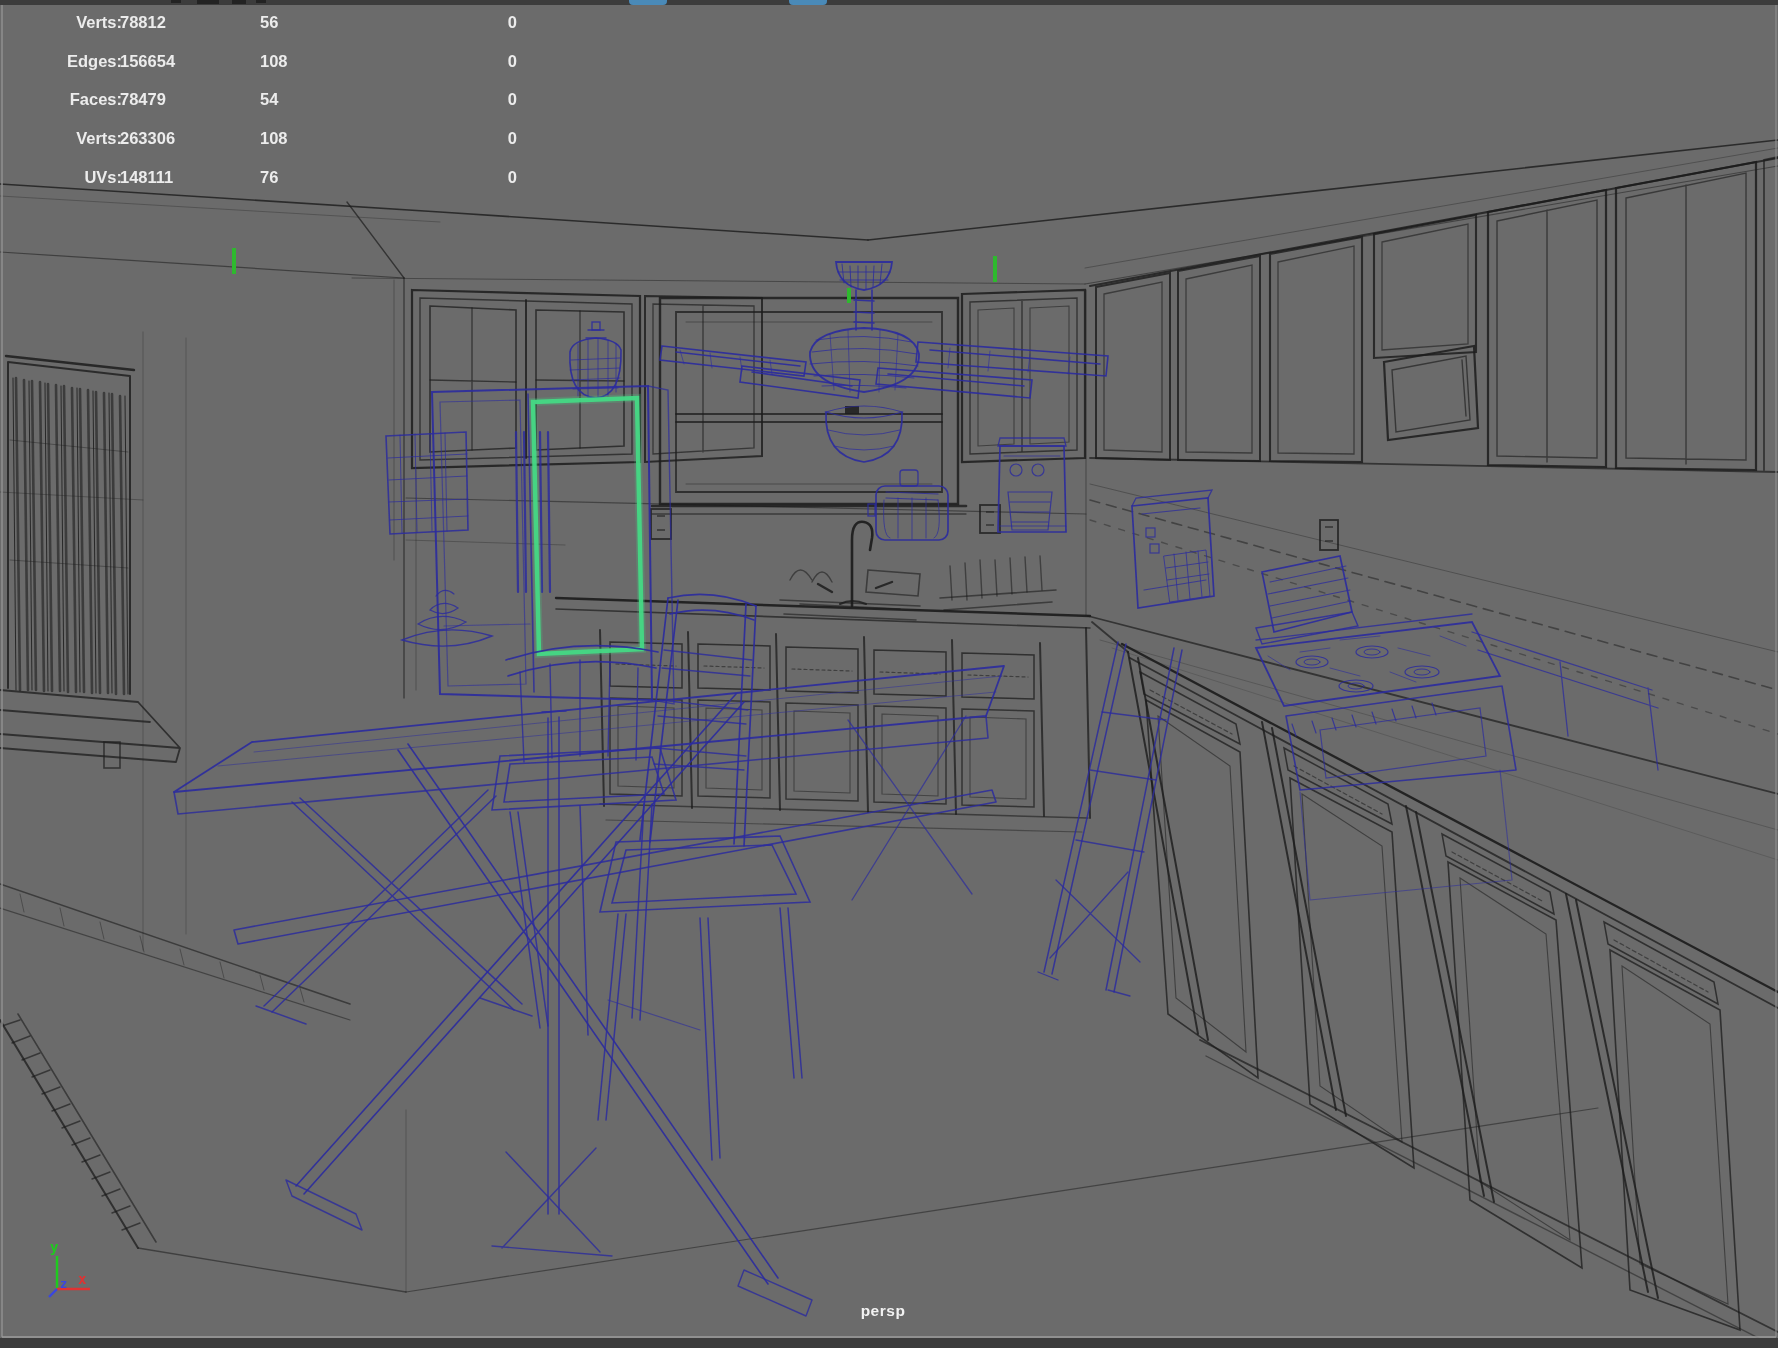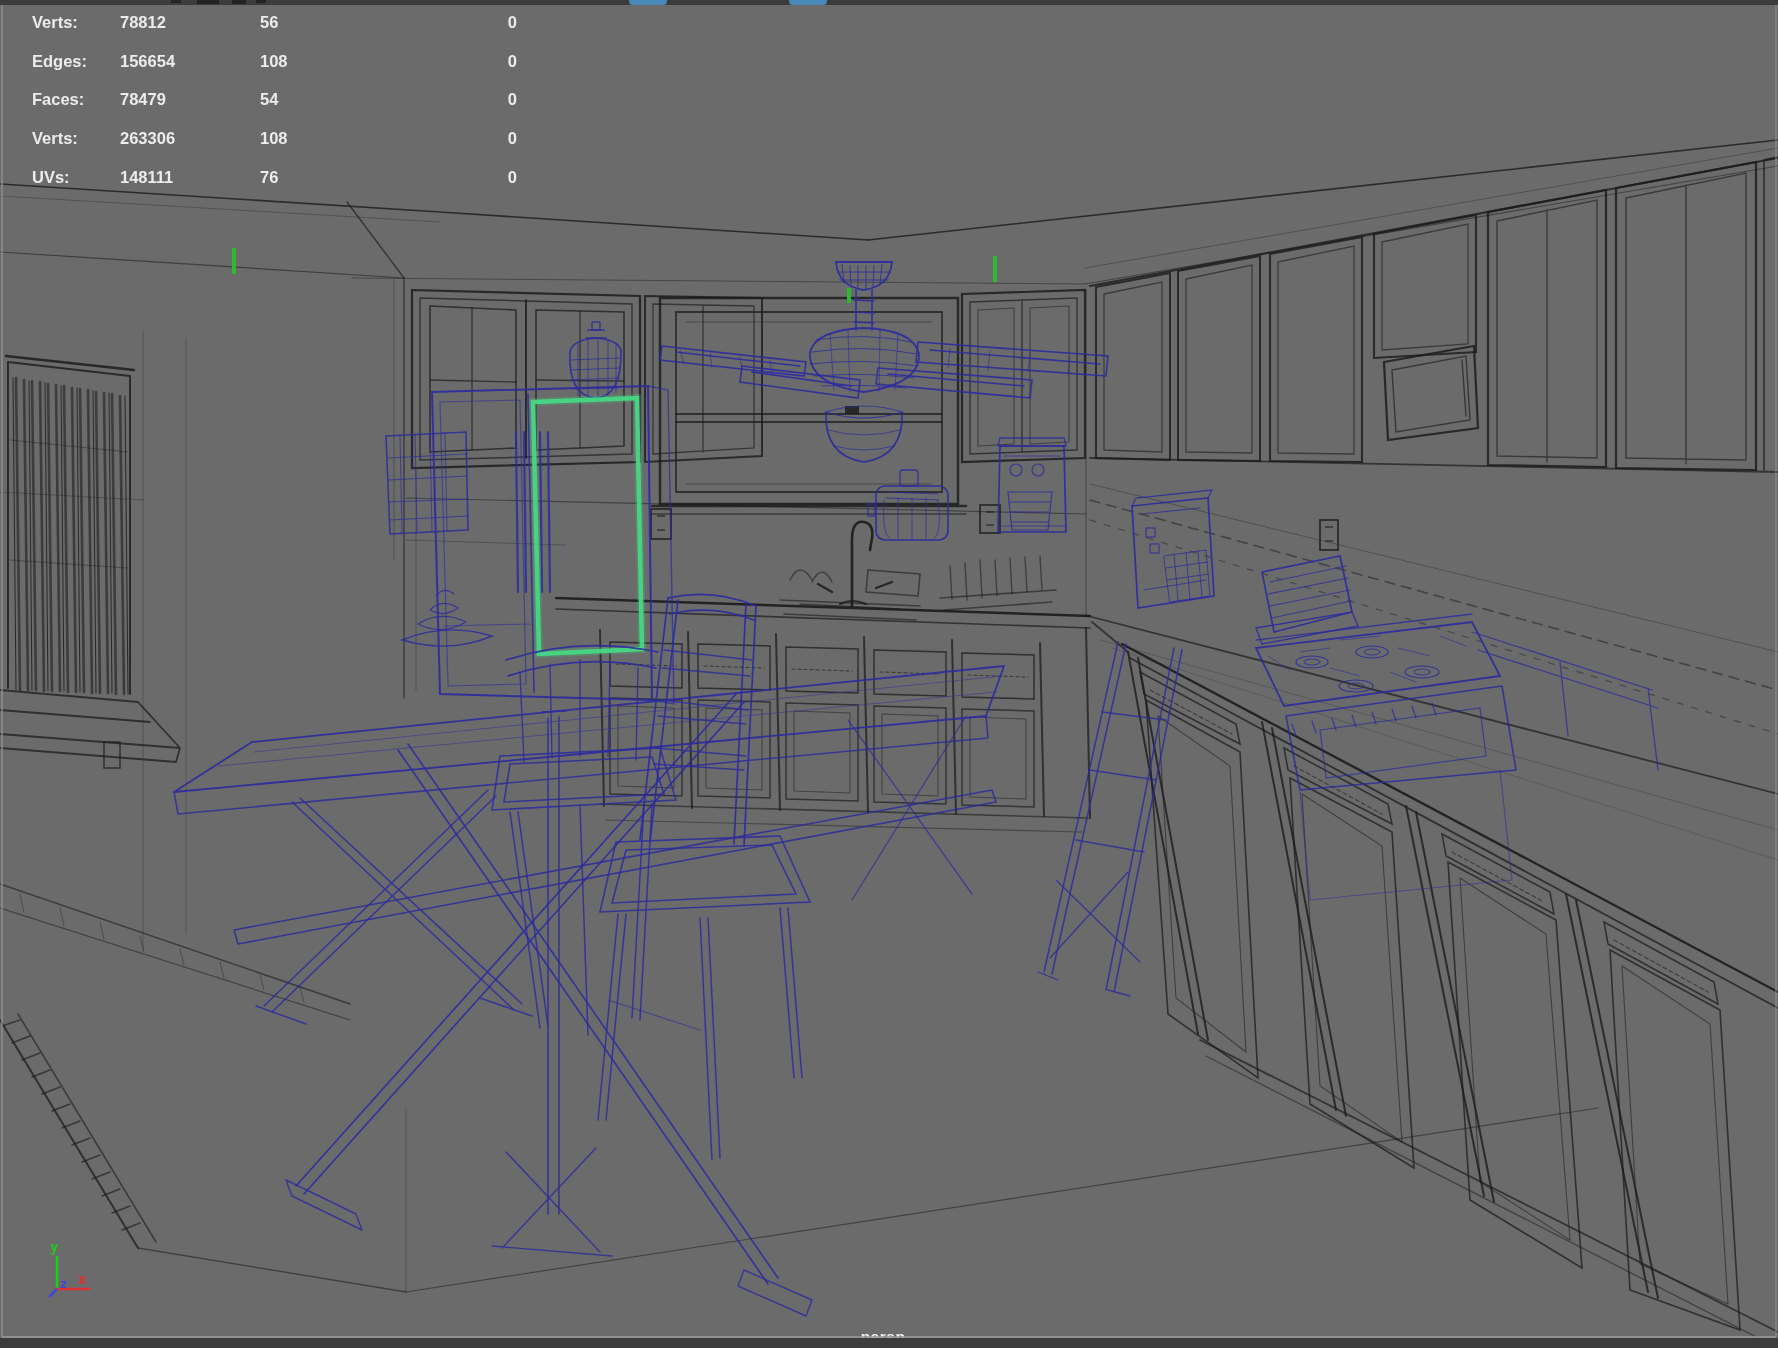--- a/index.html
+++ b/index.html
@@ -11,27 +11,27 @@
   .top-strip{position:absolute;left:0;top:0;width:1778px;height:5px;background:#3c3c3c;z-index:30;}
   .tab-frag{position:absolute;top:0;height:5px;width:38px;background:#4a8ab8;border-radius:0 0 4px 4px;}
   .glyph-frag{position:absolute;top:0;background:#232323;}
   .bottom-strip{position:absolute;left:0;top:1338px;width:1778px;height:10px;background:#3c3c3c;z-index:30;}
   .edge-line-left{position:absolute;left:1px;top:5px;width:2px;height:1332px;background:#8f8f8f;opacity:.75;z-index:25;}
   .edge-line-right{position:absolute;left:1775px;top:5px;width:2px;height:1332px;background:#8f8f8f;opacity:.55;z-index:25;}
   .edge-line-bottom{position:absolute;left:2px;top:1336px;width:1774px;height:2px;background:#9a9a9a;opacity:.8;z-index:25;}
   
   .hud{position:absolute;left:0;top:0;z-index:20;}
   .hud-row{position:absolute;left:0;height:20px;color:#ececec;font-size:16.5px;font-weight:bold;}
-  .hud-label{position:absolute;left:32px;width:90px;text-align:left;}
+  .hud-label{position:absolute;left:32px;width:90px;text-align:right;}
   .hud-v1{position:absolute;left:120px;width:134px;}
   .hud-v2{position:absolute;left:260px;width:128px;text-align:left;}
   .hud-v3{position:absolute;left:390px;width:127px;text-align:right;}
   
   .camera-label{position:absolute;left:818px;top:1302px;width:130px;text-align:center;
-    color:#f2f2f2;font-size:15.5px;font-weight:bold;letter-spacing:.5px;z-index:20;margin-top:26px;}
+    color:#f2f2f2;font-size:15.5px;font-weight:bold;letter-spacing:.5px;z-index:20;}
   svg.scene{position:absolute;left:0;top:0;z-index:10;}
   .axis-text{font-size:14px;font-weight:bold;font-family:"DejaVu Sans Mono",monospace;}
 </style>
 </head>
 <body>
 
 <div class="top-strip">
   <div class="glyph-frag" style="left:171px;width:10px;height:3px"></div>
   <div class="glyph-frag" style="left:197px;width:22px;height:4px"></div>
   <div class="glyph-frag" style="left:232px;width:14px;height:4px"></div>

